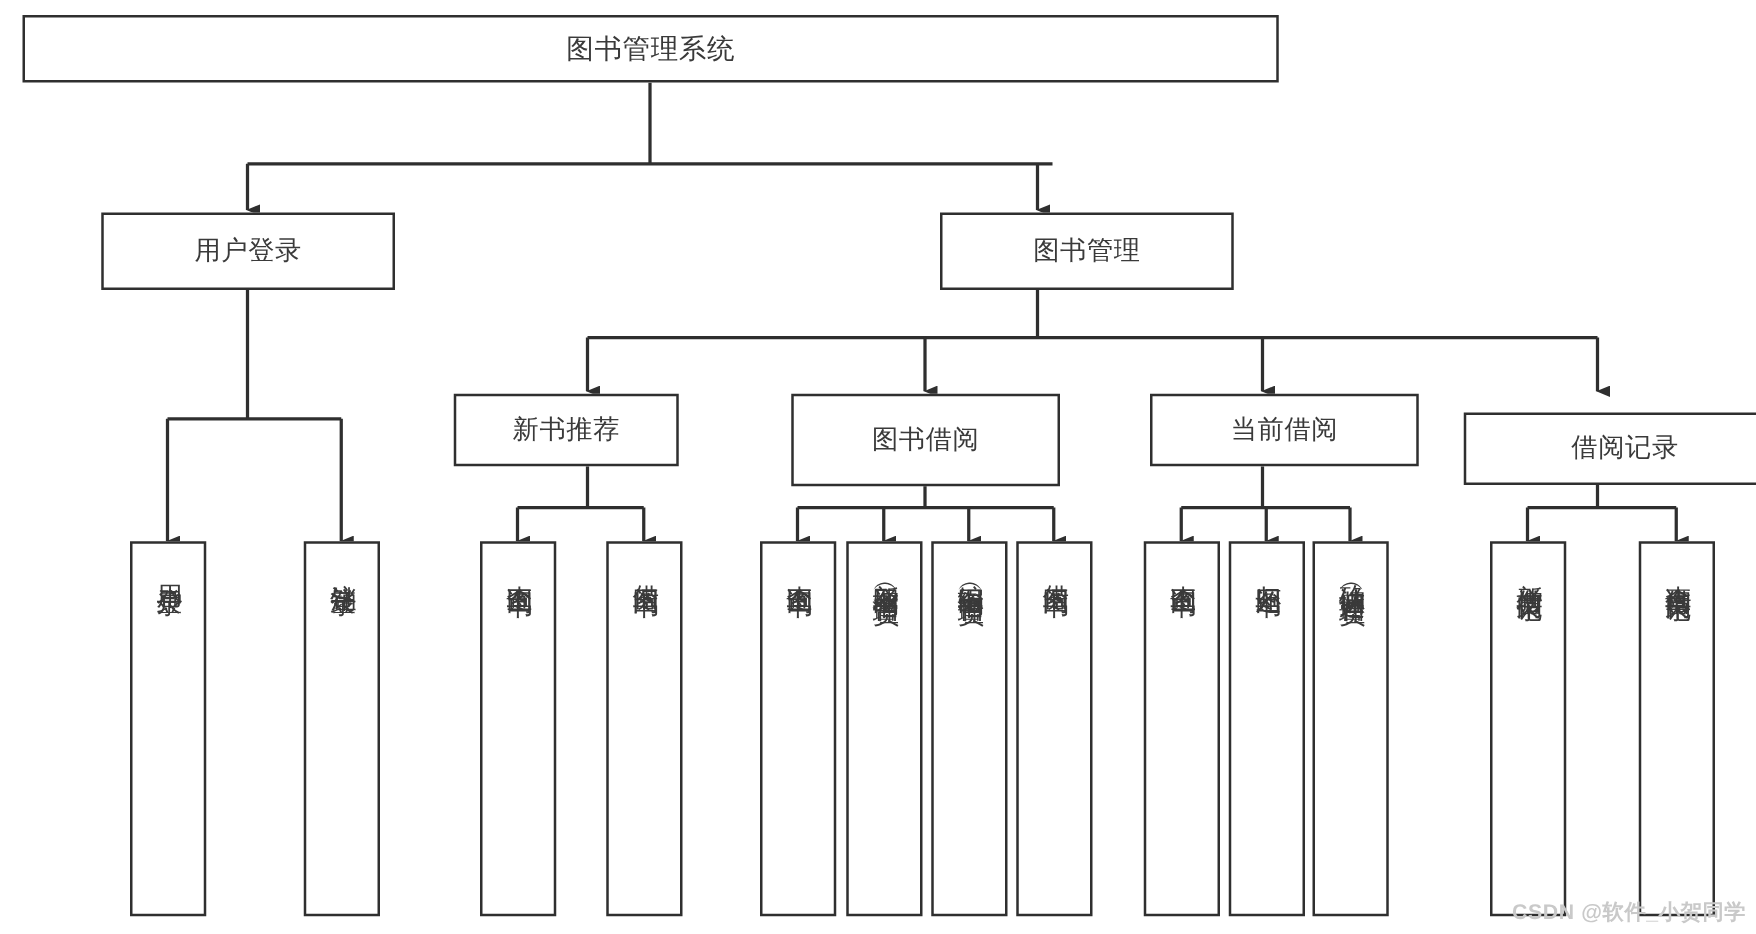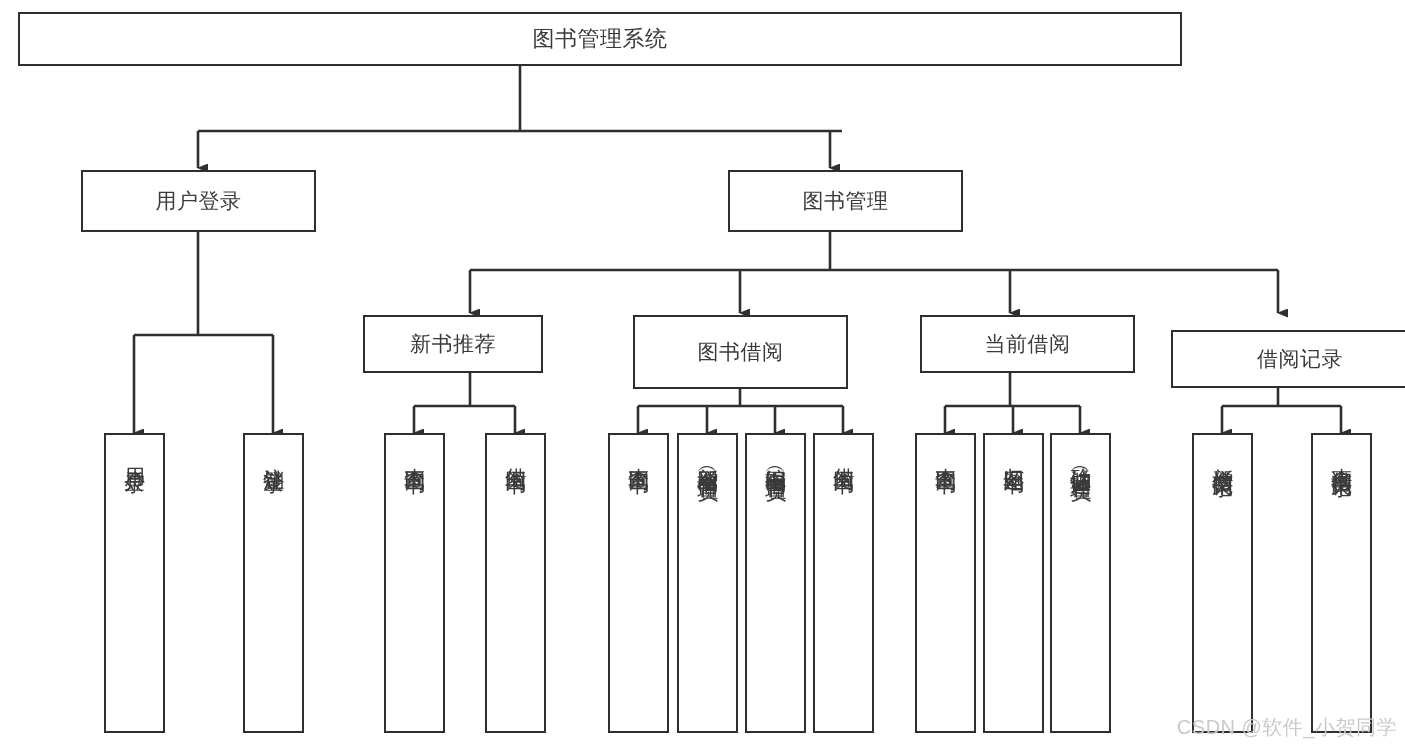--- a/index.html
+++ b/index.html
@@ -54,24 +54,25 @@
     line-height: 1.45;
     letter-spacing: 2px;
     white-space: normal;
   }
   .node.root .node-label { font-size: 22px; }
   .watermark {
     position: absolute;
     right: 8px;
     bottom: 6px;
     color: #c9c9c9;
-    font-size: 20px;
+    font-size: 17px;
     letter-spacing: 0.5px;
     z-index: 5;
     white-space: nowrap;
+    font-weight: bold;
   }
 </style>
 </head>
 <body>
 
 <div id="diagram-root">
 
   <svg class="connectors" viewBox="0 0 1405 747" xmlns="http://www.w3.org/2000/svg">
     <defs>
       <marker id="arrow" markerWidth="9" markerHeight="11" refX="4.5" refY="10" orient="auto" markerUnits="userSpaceOnUse">
@@ -115,28 +116,28 @@
       <path d="M1013,406 L1013,433" marker-end="url(#arrow)"></path>
       <path d="M1080,406 L1080,433" marker-end="url(#arrow)"></path>
 
       <path d="M1278,373 L1278,406"></path>
       <path d="M1222,406 L1341,406"></path>
       <path d="M1222,406 L1222,433" marker-end="url(#arrow)"></path>
       <path d="M1341,406 L1341,433" marker-end="url(#arrow)"></path>
     </g>
   </svg>
 
-  <div class="node root" style="left:18px; top:12px; width:1164px; height:54px;">
+  <div class="node root" style="left:18px; top:12px; width:1005px; height:54px;">
     <span class="node-label">图书管理系统</span>
   </div>
 
   <div class="node" style="left:81px; top:170px; width:235px; height:62px;">
     <span class="node-label">用户登录</span>
   </div>
-  <div class="node" style="left:728px; top:170px; width:235px; height:62px;">
+  <div class="node" style="left:752px; top:170px; width:235px; height:62px;">
     <span class="node-label">图书管理</span>
   </div>
 
   <div class="node" style="left:363px; top:315px; width:180px; height:58px;">
     <span class="node-label">新书推荐</span>
   </div>
   <div class="node" style="left:633px; top:315px; width:215px; height:74px;">
     <span class="node-label">图书借阅</span>
   </div>
   <div class="node" style="left:903px; top:315px; width:215px; height:58px;margin-left:17px;">

